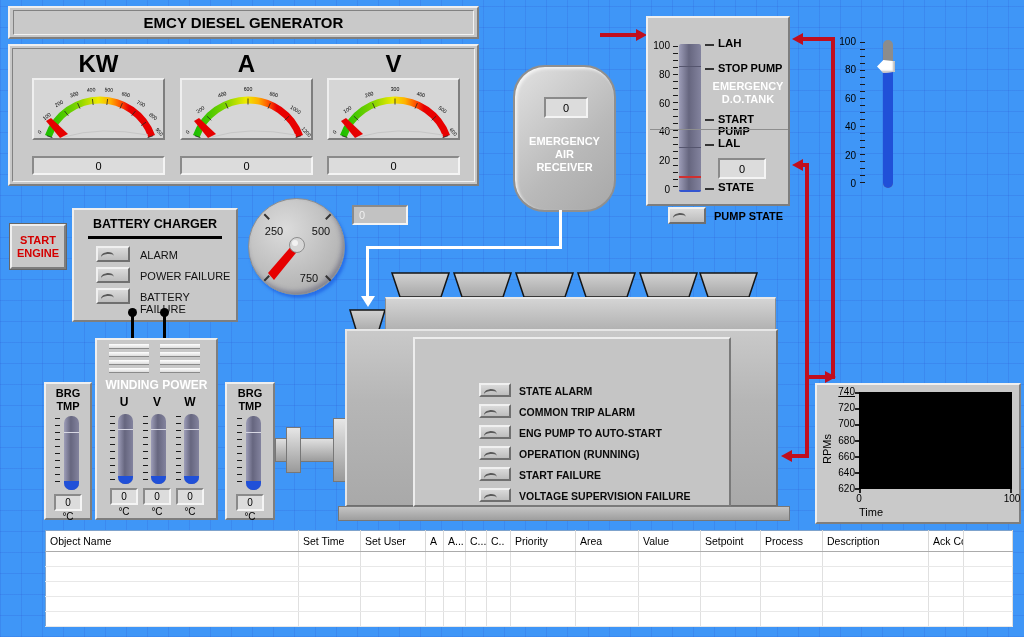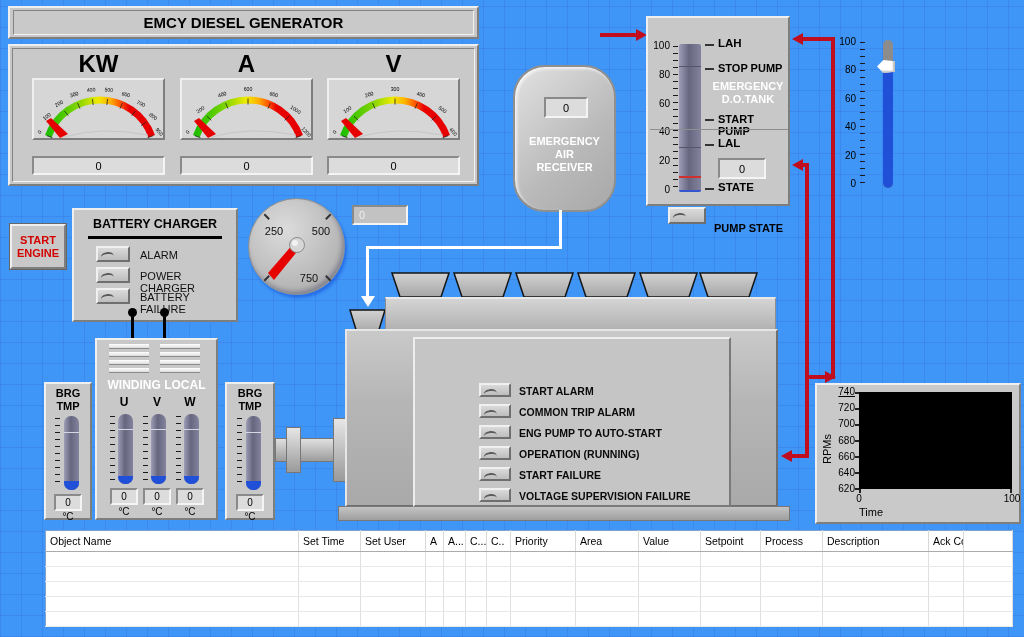--- a/index.html
+++ b/index.html
@@ -144,21 +144,21 @@
 
   <div class="abs raised preline" style="left:10px;top:224px;width:56px;height:45px;display:flex;align-items:center;justify-content:center;text-align:center;font-weight:bold;font-size:11px;color:#D40000;box-shadow:0 0 0 1px #666;">START
 ENGINE</div>
 
   <div class="abs raised" style="left:72px;top:208px;width:166px;height:114px;">
     <div class="abs panel-label" style="left:0;top:7px;width:100%;text-align:center;font-size:12.5px;">BATTERY CHARGER</div>
     <div class="abs" style="left:14px;top:26px;width:134px;height:3px;background:#000;"></div>
     <span class="led" style="left:22px;top:36px;width:34px;height:16px;"></span>
     <div class="abs" style="left:66px;top:39px;font-size:11px;color:#111;">ALARM</div>
     <span class="led" style="left:22px;top:57px;width:34px;height:16px;"></span>
-    <div class="abs" style="left:66px;top:60px;font-size:11px;color:#111;">POWER CHARGER</div>
+    <div class="abs" style="left:66px;top:60px;font-size:11px;color:#111;">POWER FAILURE</div>
     <span class="led" style="left:22px;top:78px;width:34px;height:16px;"></span>
     <div class="abs" style="left:66px;top:81px;font-size:11px;color:#111;">BATTERY FAILURE</div>
   </div>
 
   <div class="abs" style="left:128px;top:308px;width:9px;height:9px;border-radius:50%;background:#000;"></div>
   <div class="abs" style="left:160px;top:308px;width:9px;height:9px;border-radius:50%;background:#000;"></div>
   <div class="abs" style="left:131px;top:314px;width:3px;height:26px;background:#000;"></div>
   <div class="abs" style="left:163px;top:314px;width:3px;height:26px;background:#000;"></div>
 
   <div class="abs" style="left:248px;top:198px;width:97px;height:97px;border-radius:50%;
@@ -216,21 +216,21 @@
     <div class="abs" style="left:57px;top:101px;width:9px;height:2px;background:#333;"></div>
     <div class="abs panel-label" style="left:70px;top:95px;font-size:11px;">START PUMP</div>
     <div class="abs" style="left:2px;top:111px;width:138px;height:1px;background:#8E8E8E;"></div>
     <div class="abs" style="left:57px;top:126px;width:9px;height:2px;background:#333;"></div>
     <div class="abs panel-label" style="left:70px;top:119px;font-size:11.5px;">LAL</div>
     <div class="display" style="position:absolute;left:70px;top:140px;width:48px;height:21px;">0</div>
     <div class="abs" style="left:57px;top:170px;width:9px;height:2px;background:#333;"></div>
     <div class="abs panel-label" style="left:70px;top:163px;font-size:11.5px;">STATE</div>
   </div>
   <span class="led" style="left:668px;top:207px;width:38px;height:17px;"></span>
-  <div class="abs panel-label" style="left:714px;top:222px;font-size:11px;">PUMP STATE</div>
+  <div class="abs panel-label" style="left:714px;top:210px;font-size:11px;">PUMP STATE</div>
 
   <div class="abs" style="left:836px;top:32px;width:64px;height:162px;">
     <div class="scale-num" style="left:0;top:4px;width:20px;">100</div>
     <div class="scale-num" style="left:0;top:32px;width:20px;">80</div>
     <div class="scale-num" style="left:0;top:61px;width:20px;">60</div>
     <div class="scale-num" style="left:0;top:89px;width:20px;">40</div>
     <div class="scale-num" style="left:0;top:118px;width:20px;">20</div>
     <div class="scale-num" style="left:0;top:146px;width:20px;">0</div>
     <div class="vticks" style="left:24px;top:10px;height:144px;"></div>
     <div class="abs" style="left:47px;top:8px;width:10px;height:148px;border-radius:5px;background:#8C8C8C;">
@@ -264,21 +264,21 @@
 
   <div class="abs raised" style="left:95px;top:338px;width:123px;height:182px;">
     <div class="slot" style="left:12px;top:4px;"></div>
     <div class="slot" style="left:12px;top:12px;"></div>
     <div class="slot" style="left:12px;top:20px;"></div>
     <div class="slot" style="left:12px;top:28px;"></div>
     <div class="slot" style="left:63px;top:4px;"></div>
     <div class="slot" style="left:63px;top:12px;"></div>
     <div class="slot" style="left:63px;top:20px;"></div>
     <div class="slot" style="left:63px;top:28px;"></div>
-    <div class="abs" style="left:0;top:38px;width:100%;text-align:center;color:#FFF;font-weight:bold;font-size:12px;">WINDING LOCAL</div>
+    <div class="abs" style="left:0;top:38px;width:100%;text-align:center;color:#FFF;font-weight:bold;font-size:12px;">WINDING POWER</div>
     <div class="phase-label" style="left:11px;top:55px;width:32px;">U</div>
     <div class="phase-label" style="left:44px;top:55px;width:32px;">V</div>
     <div class="phase-label" style="left:77px;top:55px;width:32px;">W</div>
 
     <div class="vticks" style="left:13px;top:76px;height:66px;"></div>
     <div class="thermo" style="left:21px;top:74px;width:15px;height:70px;">
       <div class="mark" style="top:15px;"></div>
         <div class="fill" style="height:8px;"></div>
     </div>
     <div class="vticks" style="left:46px;top:76px;height:66px;"></div>
@@ -330,21 +330,21 @@
     <polygon points="233,3 290,3 282,27 241,27" fill="url(#fun)" stroke="#151515" stroke-width="1.5"></polygon>
     <polygon points="295,3 352,3 344,27 303,27" fill="url(#fun)" stroke="#151515" stroke-width="1.5"></polygon>
     <polygon points="355,3 412,3 404,27 363,27" fill="url(#fun)" stroke="#151515" stroke-width="1.5"></polygon>
   </svg>
   <div class="abs" style="left:385px;top:297px;width:391px;height:33px;background:linear-gradient(180deg,#D4D4D4,#B2B2B2);border:1px solid #8D8D8D;border-top:2px solid #E8E8E8;"></div>
   <div class="abs" style="left:345px;top:329px;width:433px;height:178px;background:linear-gradient(180deg,#C9C9C9,#B6B6B6 40%,#A9A9A9);border-top:2px solid #E6E6E6;border-left:2px solid #E6E6E6;border-bottom:2px solid #6F6F6F;border-right:2px solid #6F6F6F;"></div>
   <div class="abs" style="left:338px;top:506px;width:452px;height:15px;background:linear-gradient(180deg,#C4C4C4,#9E9E9E);border:1px solid #777;"></div>
 
   <div class="abs" style="left:413px;top:337px;width:318px;height:170px;background:#C5C5C5;border-top:2px solid #EDEDED;border-left:2px solid #EDEDED;border-bottom:2px solid #7A7A7A;border-right:2px solid #7A7A7A;">
     <span class="led" style="left:64px;top:44px;width:32px;height:14px;"></span>
-    <div class="abs" style="left:104px;top:46px;font-size:10.5px;font-weight:600;color:#0A0A0A;">START ALARM</div>
+    <div class="abs" style="left:104px;top:46px;font-size:10.5px;font-weight:600;color:#0A0A0A;">STATE ALARM</div>
     <span class="led" style="left:64px;top:65px;width:32px;height:14px;"></span>
     <div class="abs" style="left:104px;top:67px;font-size:10.5px;font-weight:600;color:#0A0A0A;">COMMON TRIP ALARM</div>
     <span class="led" style="left:64px;top:86px;width:32px;height:14px;"></span>
     <div class="abs" style="left:104px;top:88px;font-size:10.5px;font-weight:600;color:#0A0A0A;">ENG PUMP TO AUTO-START</div>
     <span class="led" style="left:64px;top:107px;width:32px;height:14px;"></span>
     <div class="abs" style="left:104px;top:109px;font-size:10.5px;font-weight:600;color:#0A0A0A;">OPERATION (RUNNING)</div>
     <span class="led" style="left:64px;top:128px;width:32px;height:14px;"></span>
     <div class="abs" style="left:104px;top:130px;font-size:10.5px;font-weight:600;color:#0A0A0A;">START FAILURE</div>
     <span class="led" style="left:64px;top:149px;width:32px;height:14px;"></span>
     <div class="abs" style="left:104px;top:151px;font-size:10.5px;font-weight:600;color:#0A0A0A;">VOLTAGE SUPERVISION FAILURE</div>

